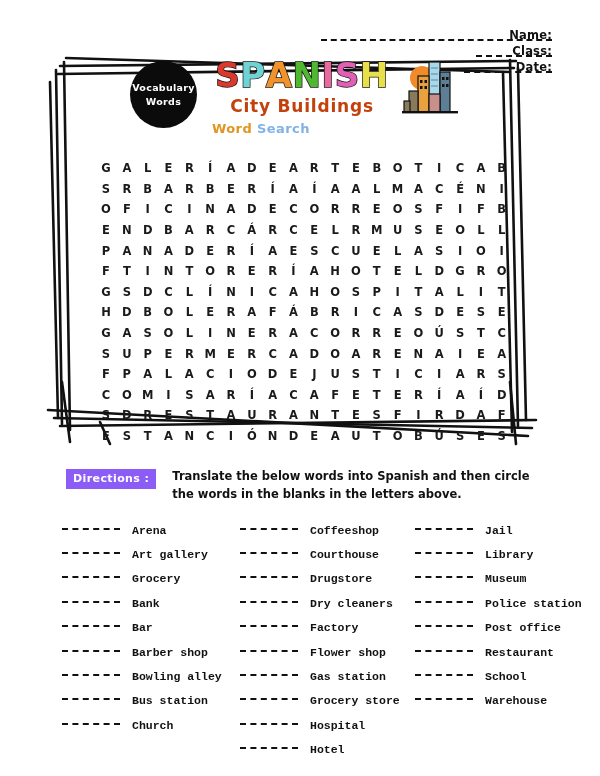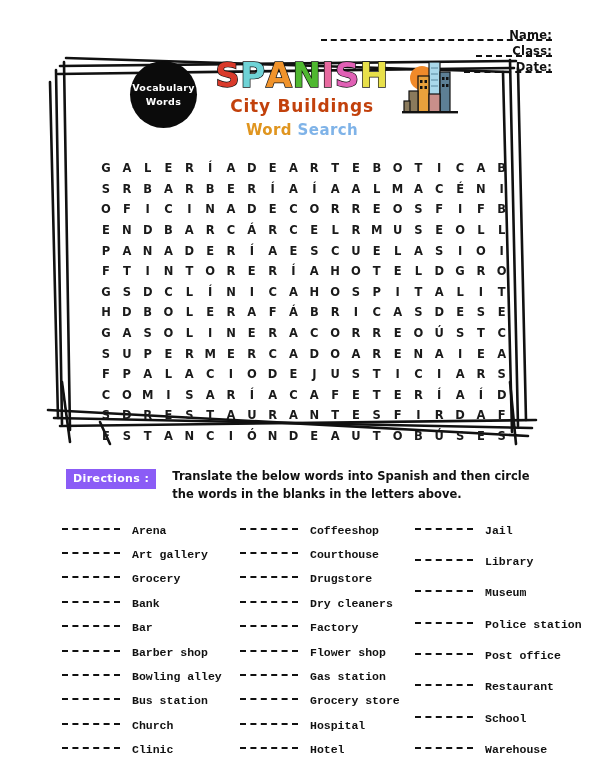--- a/index.html
+++ b/index.html
@@ -104,22 +104,21 @@
     font-weight: bold;
     letter-spacing: .8px;
     color: #c2410c;
   }
 
   .word-search {
     position: absolute;
     left: 212px;
     top: 121px;
     width: 180px;
-    text-align: center;
-    font-size: 15px;
+    font-size: 13px;
     font-weight: bold;
     letter-spacing: .4px;
   }
   .ws-word { color: #e0951f; }
   .ws-search { color: #7fb3e8; }
 
   .buildings-icon {
     position: absolute;
     left: 402px;
     top: 58px;
@@ -186,21 +185,21 @@
     top: 518px;
     width: 520px;
     display: flex;
   }
   .wl-col {
     display: flex;
     flex-direction: column;
   }
   .wl-col-1 { width: 178px; }
   .wl-col-2 { width: 175px; }
-  .wl-col-3 { width: 165px; justify-content: space-between; }
+  .wl-col-3 { width: 165px; }
   .wl-item {
     display: flex;
     align-items: center;
     height: 24.4px;
     font-size: 11.5px;
     font-weight: bold;
     color: #111;
     white-space: nowrap;
     font-family: Liberation Mono, monospace;
   }
@@ -648,24 +647,20 @@
         <span class="wl-label">Bowling alley</span>
       </div>
       <div class="wl-item">
         <span class="wl-blank"></span>
         <span class="wl-label">Bus station</span>
       </div>
       <div class="wl-item">
         <span class="wl-blank"></span>
         <span class="wl-label">Church</span>
       </div>
-      <div class="wl-item">
-        <span class="wl-blank"></span>
-        <span class="wl-label">Clinic</span>
-      </div>
     </div>
   <div class="wl-col wl-col-2" id="wl-col-2">
       <div class="wl-item">
         <span class="wl-blank"></span>
         <span class="wl-label">Coffeeshop</span>
       </div>
       <div class="wl-item">
         <span class="wl-blank"></span>
         <span class="wl-label">Courthouse</span>
       </div>

